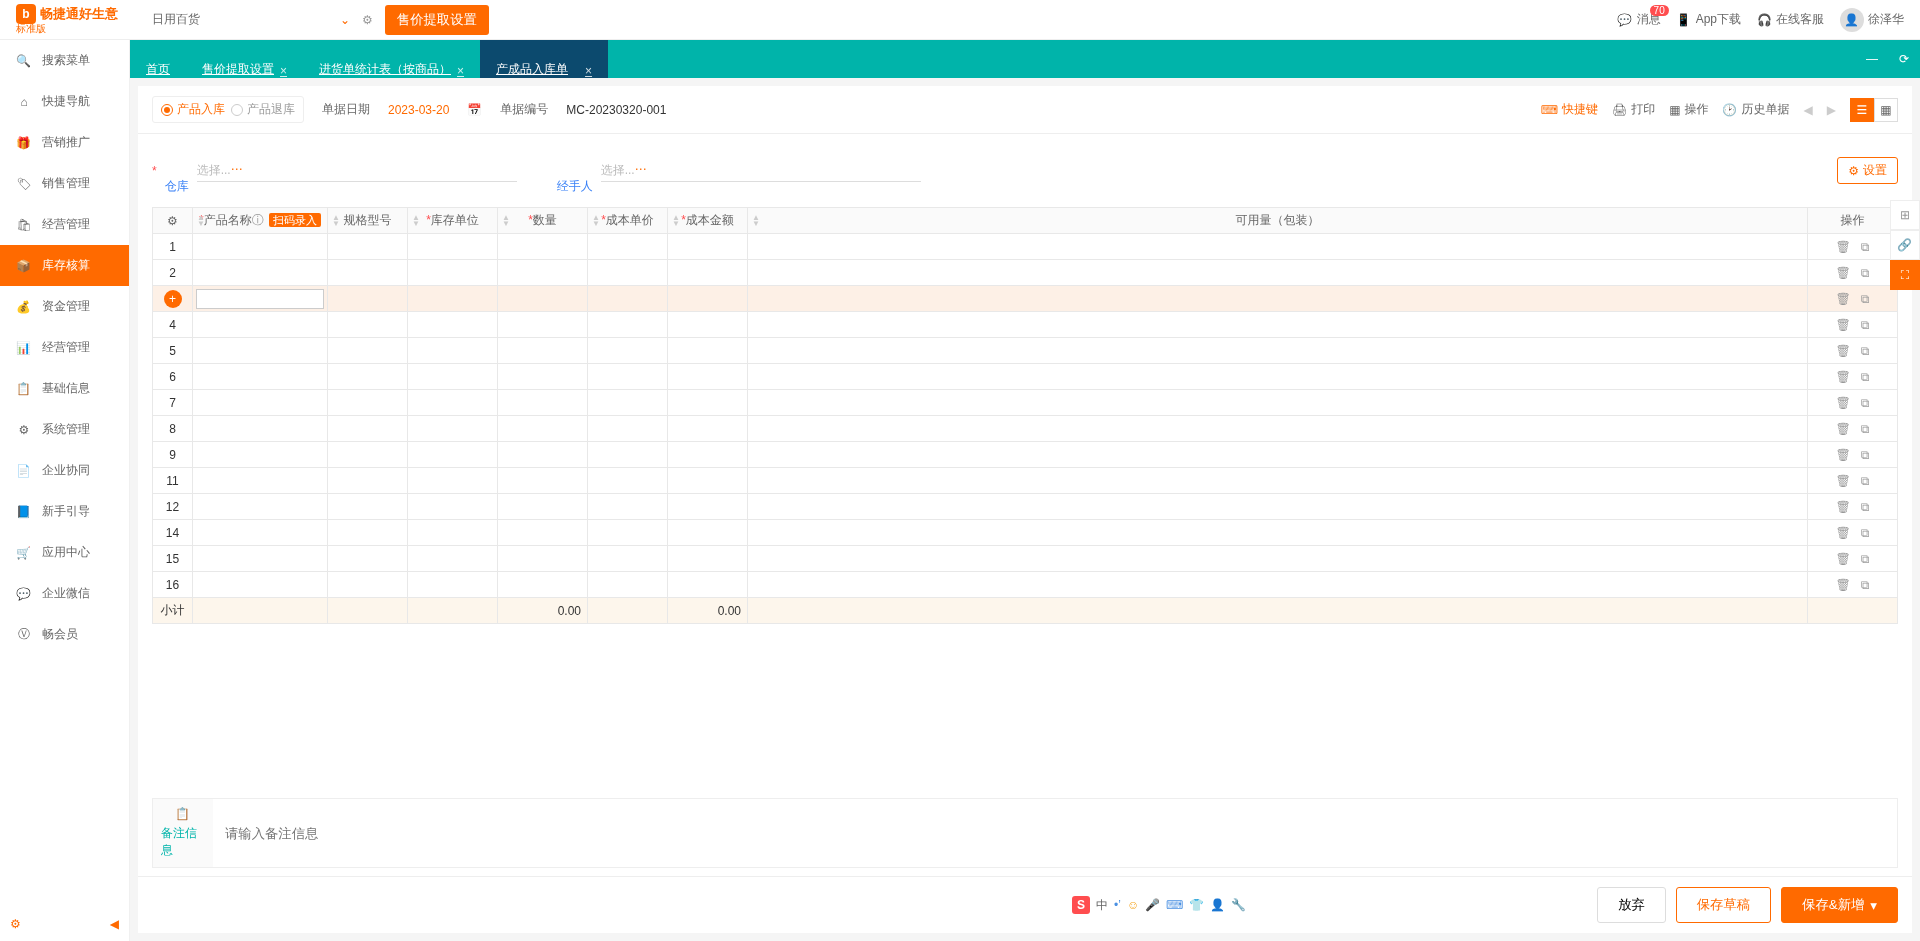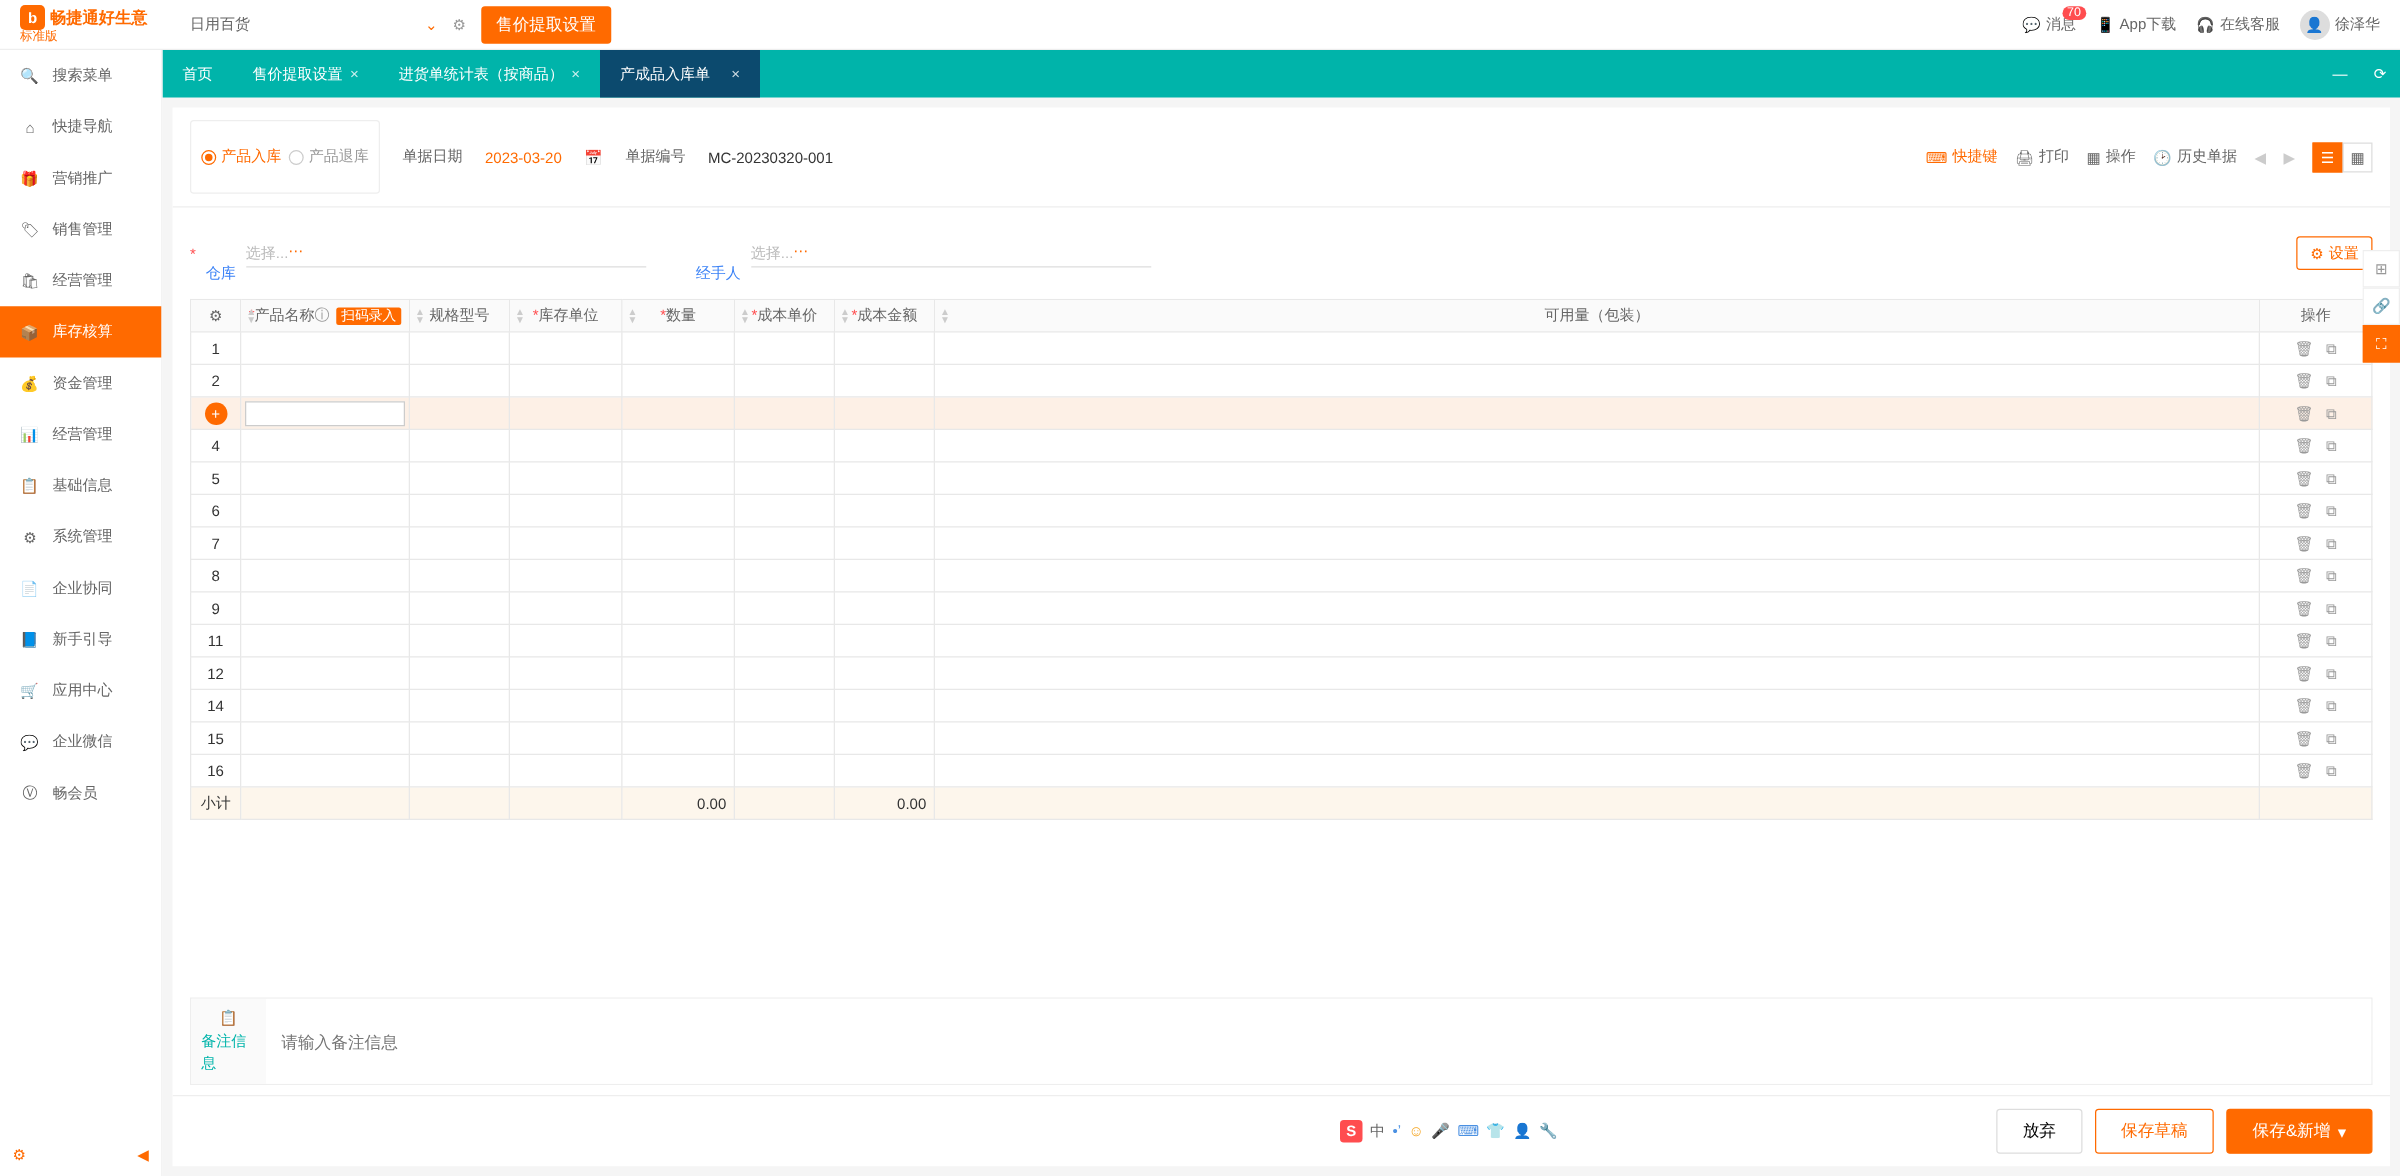--- a/index.html
+++ b/index.html
@@ -30,30 +30,30 @@
 .sidebar-item.active { background: #ff6a00; color: #fff; }
 .sidebar-item .icon { width: 16px; height: 16px; display: flex; align-items: center; justify-content: center; }
 .sidebar-footer { margin-top: auto; display: flex; padding: 10px; justify-content: space-between; color: #ff6a00; }
 .sidebar-footer span { cursor: pointer; }
 
 
 .content { flex: 1; display: flex; flex-direction: column; background: #f5f5f5; overflow: hidden; }
 
 
 .tabs { background: #00b4aa; display: flex; align-items: center; height: 38px; color: #fff; }
-.tab { padding: 0 16px; height: 100%; display: flex; align-items: center; gap: 6px; cursor: pointer; }
+.tab { padding: 0 16px; height: 100%; display: flex; align-items: flex-end; gap: 6px; cursor: pointer; text-decoration: underline; }
 .tab.active { background: #0c4a6e; gap: 17px; }
 .tab-close { cursor: pointer; opacity: 0.8; }
 .tabs-right { margin-left: auto; display: flex; }
 .tabs-right-btn { width: 32px; display: flex; align-items: center; justify-content: center; cursor: pointer; height: 38px; }
 
 
 .doc-area { background: #fff; margin: 8px; flex: 1; display: flex; flex-direction: column; overflow: hidden; }
 .toolbar { display: flex; align-items: center; padding: 10px 14px; gap: 18px; border-bottom: 1px solid #eee; }
-.radio-group { display: flex; align-items: center; gap: 6px; border: 1px solid #eee; padding: 20px 8px; border-radius: 3px; }
+.radio-group { display: flex; align-items: center; gap: 6px; border: 1px solid #eee; padding: 4px 8px; border-radius: 3px; }
 .radio-opt { display: flex; align-items: center; gap: 4px; cursor: pointer; color: #999; }
 .radio-opt.sel { color: #ff6a00; }
 .radio-dot { width: 12px; height: 12px; border: 1px solid #ccc; border-radius: 50%; display: inline-flex; align-items: center; justify-content: center; }
 .radio-opt.sel .radio-dot { border-color: #ff6a00; }
 .radio-opt.sel .radio-dot::after { content: ""; width: 6px; height: 6px; background: #ff6a00; border-radius: 50%; }
 .field-label { color: #666; font-family: Liberation Serif, serif; }
 .field-value { color: #ff6a00; }
 .field-value-norm { color: #333; }
 .toolbar-right { margin-left: auto; display: flex; align-items: center; gap: 14px; color: #666; }
 .tb-link { display: flex; align-items: center; gap: 4px; cursor: pointer; }

